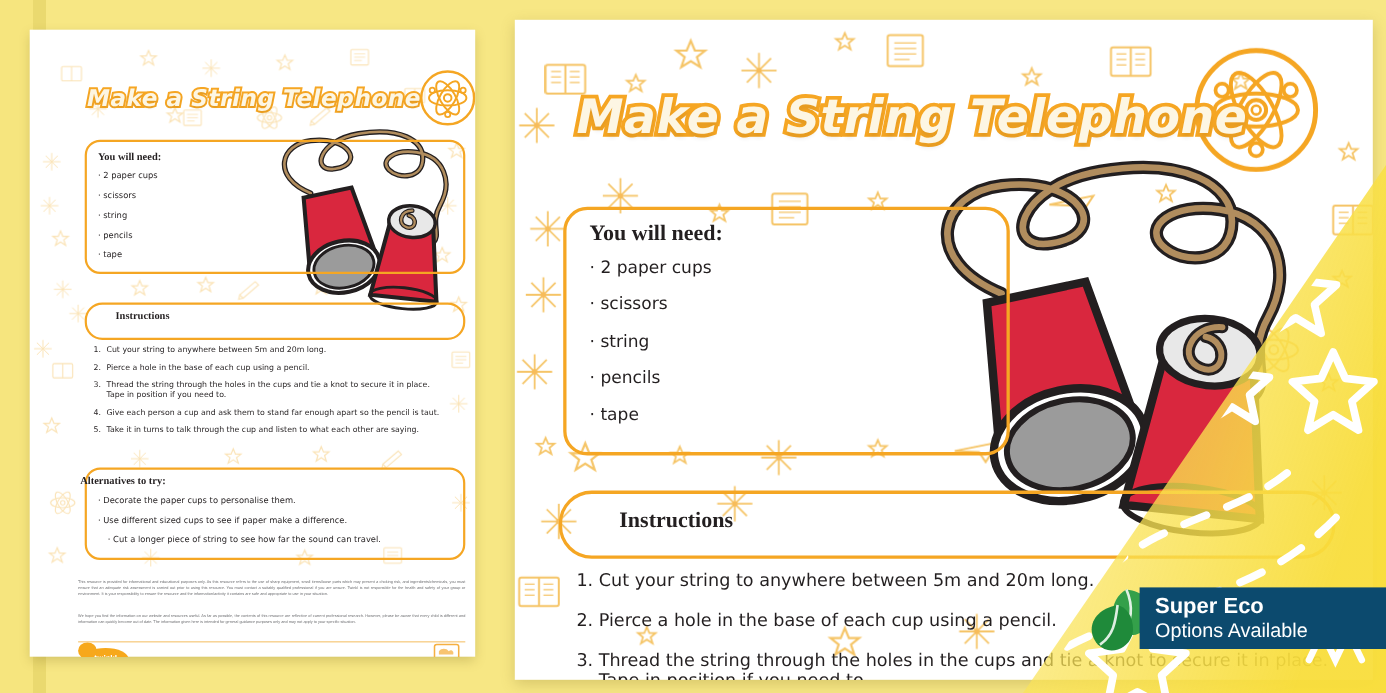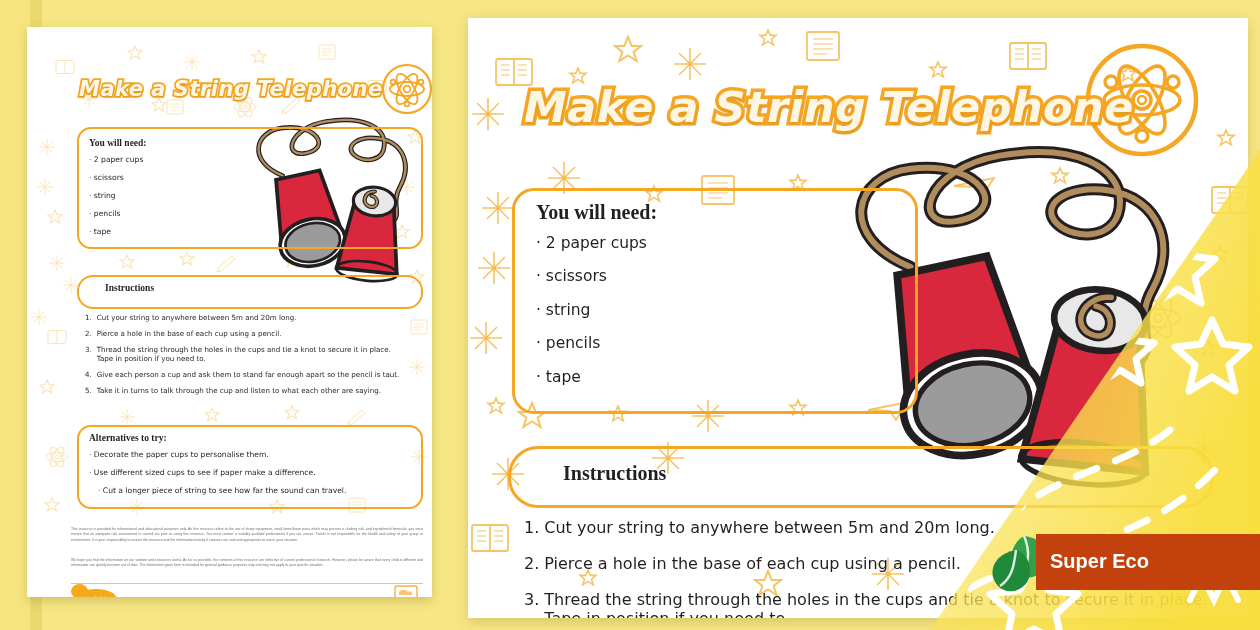--- a/index.html
+++ b/index.html
@@ -122,21 +122,21 @@
 
   
   .promo{
     position:absolute;right:0;top:0;width:300px;height:600px;
     pointer-events:none;
   }
 
   
   #eco{
     position:absolute;left:1036px;top:534px;height:56px;
-    background:#c2410c;display:flex;flex-direction:column;
+    background:#0c4a6e;display:flex;flex-direction:column;
     justify-content:center;padding:0 14px;width:224px;box-sizing:border-box;
     color:#fff;
   }
   #eco .l1{font-size:20px;font-weight:700;line-height:1.08;
            font-family:"Liberation Sans",sans-serif;}
   #eco .l2{font-size:18px;font-weight:400;line-height:1.12;
            font-family:"Liberation Sans",sans-serif;}
   #ecoleaf{position:absolute;left:986px;top:528px;width:72px;height:66px;}
 </style>
 </head>
@@ -288,21 +288,21 @@
       <span class="num">4.</span>
       <span class="txt">Give each person a cup and ask them to stand far enough apart so the pencil is taut.</span>
     </div>
     <div class="step">
       <span class="num">5.</span>
       <span class="txt">Take it in turns to talk through the cup and listen to what each other are saying.</span>
     </div>
   </div>
 
   <div class="obox" style="left:50px;top:398px;width:342px;height:80px;"></div>
-  <div class="box-h" style="position:absolute;left:62px;top:406px;">Alternatives to try:</div>
+  <div class="box-h" style="position:absolute;left:46px;top:406px;">Alternatives to try:</div>
   <div class="bullet" style="position:absolute;left:62px;top:423px;">· Decorate the paper cups to personalise them.</div>
   <div class="bullet" style="position:absolute;left:62px;top:441px;">· Use different sized cups to see if paper make a difference.</div>
   <div class="bullet" style="position:absolute;left:71px;top:459px;">· Cut a longer piece of string to see how far the sound can travel.</div>
 
   <div class="fineprint" style="left:44px;top:500px;width:352px;">This resource is provided for informational and educational purposes only. As this resource refers to the use of sharp equipment, small items/loose parts which may present a choking risk, and ingredients/chemicals, you must ensure that an adequate risk assessment is carried out prior to using this resource. You must contact a suitably qualified professional if you are unsure. Twinkl is not responsible for the health and safety of your group or environment. It is your responsibility to ensure the resource and the information/activity it contains are safe and appropriate to use in your situation.</div>
   <div class="fineprint" style="left:44px;top:531px;width:352px;">We hope you find the information on our website and resources useful. As far as possible, the contents of this resource are reflective of current professional research. However, please be aware that every child is different and information can quickly become out of date. The information given here is intended for general guidance purposes only and may not apply to your specific situation.</div>
   <div class="hr" style="left:44px;top:556px;width:352px;"></div>
 
   <div class="twinkl" style="left:48px;top:562px;">
     <span>twinkl</span>
@@ -493,13 +493,14 @@
 
 <svg id="ecoleaf" viewBox="0 0 72 66">
   <path d="M38,8 C58,10 66,26 58,40 C50,54 30,52 26,38 C23,27 28,13 38,8 Z" fill="#34a04a"></path>
   <path d="M38,8 C44,22 44,36 34,50" fill="none" stroke="#ffffff" stroke-width="2.4" opacity=".85"></path>
   <path d="M30,22 C8,26 0,44 12,58 C24,70 44,60 44,44 C44,32 38,24 30,22 Z" fill="#1f8a3a"></path>
   <path d="M30,22 C28,38 26,50 14,58" fill="none" stroke="#ffffff" stroke-width="2.4" opacity=".85"></path>
 </svg>
 
 <div id="eco">
   <div class="l1">Super Eco</div>
+  <div class="l2">Options Available</div>
 </div>
 
 </body></html>

